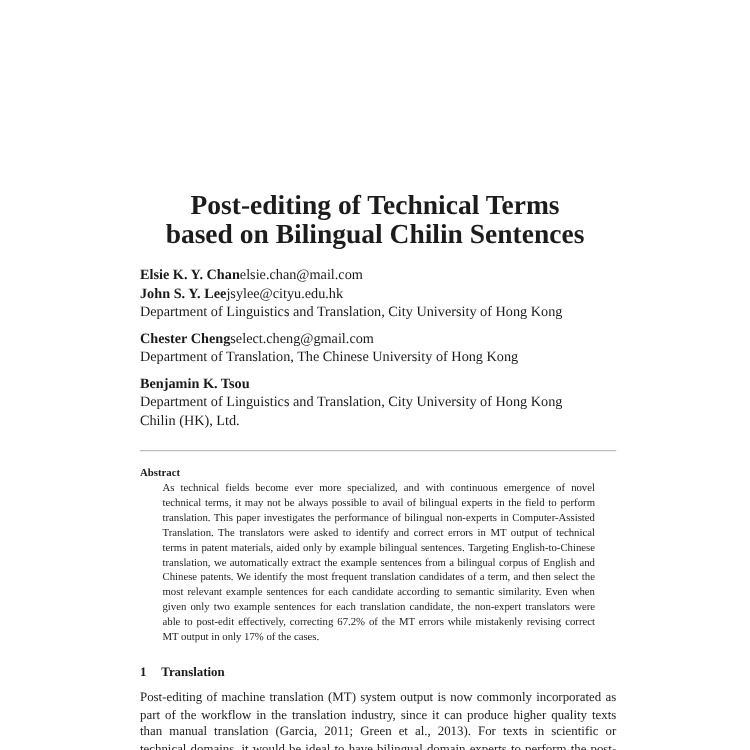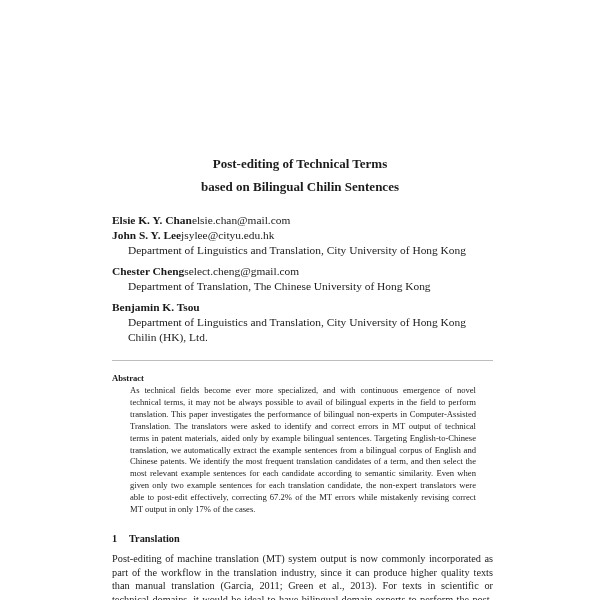--- a/index.html
+++ b/index.html
@@ -21,41 +21,41 @@
       width: 600px; height: 600px;
       background: #fff;
     }
     .title {
       position: absolute;
       left: 0;
       top: 152px;
       width: 600px;
       text-align: center;
       font-weight: bold;
-      font-size: 13px;
+      font-size: 22px;
       line-height: 23px;
       color: #1c1c1c;
     }
     .title div { white-space: nowrap; }
     .authors {
       position: absolute;
       left: 112px;
       top: 213px;
       width: 381px;
       font-size: 11.4px;
       line-height: 15px;
     }
     .author-row {
       display: flex;
       justify-content: flex-start;
       white-space: nowrap;
     }
     .author-name { font-weight: bold; }
     .author-email { font-weight: normal; }
-    .affil { white-space: nowrap; margin-left: 16px; }
+    .affil { white-space: nowrap; }
     .group-gap { height: 6px; }
     .rule {
       position: absolute;
       left: 112px;
       top: 360px;
       width: 381px;
       height: 1px;
       background: #bdbdbd;
     }
     .abstract-heading {

